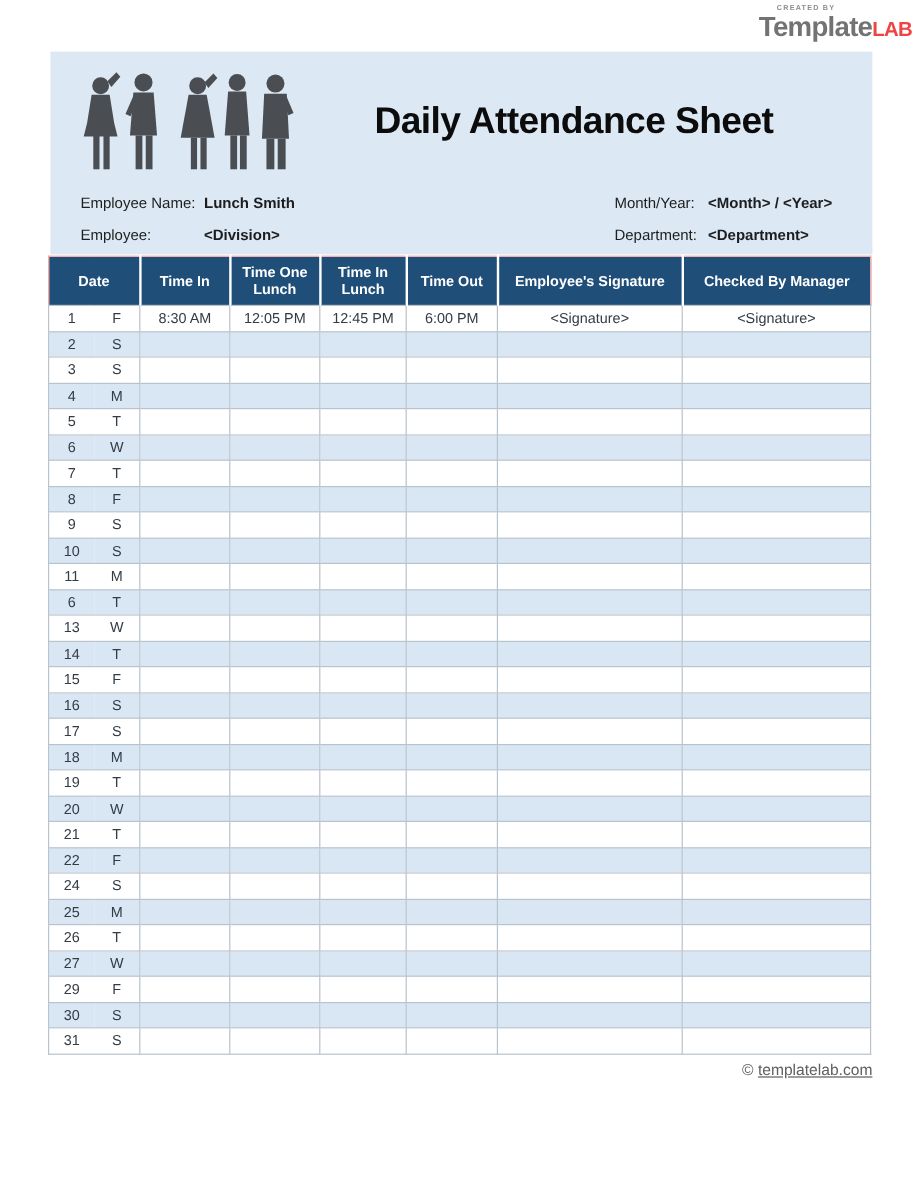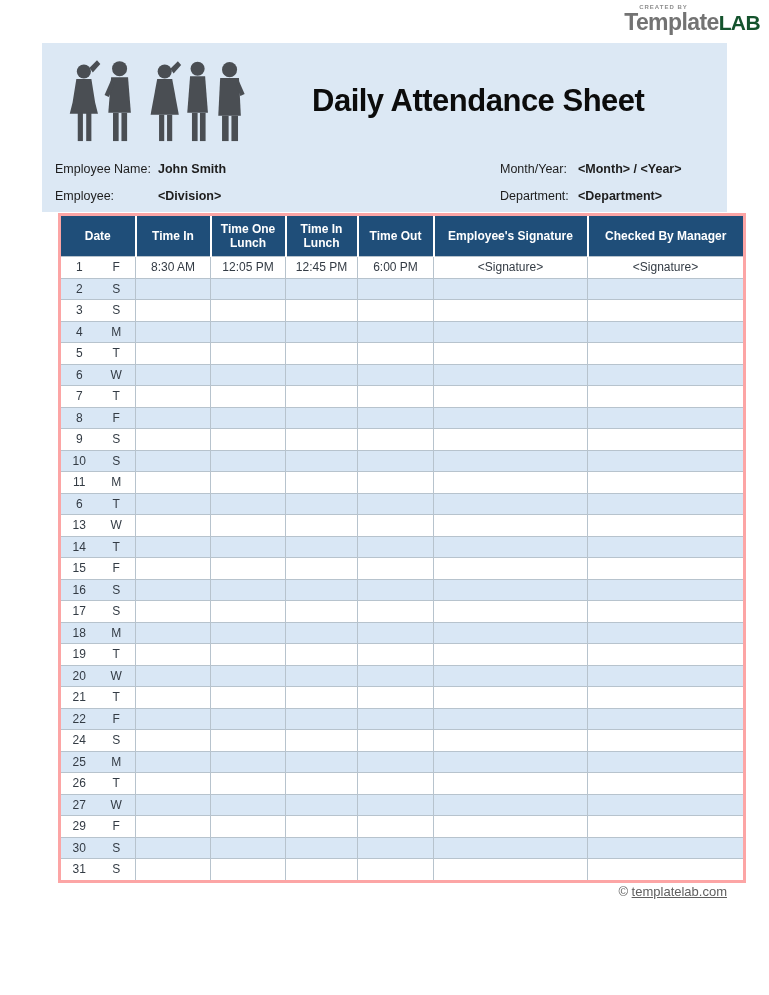--- a/index.html
+++ b/index.html
@@ -7,46 +7,46 @@
     width: 769px; height: 995px;
     background: #ffffff;
     font-family: "Liberation Sans", sans-serif;
     position: relative;
     overflow: hidden;
   }
   
   .logo { position: absolute; top: 4px; right: 9px; line-height: 1; text-align: left; cursor: pointer; }
   .created-by { display: block; font-size: 6px; font-weight: bold; letter-spacing: 1px; color: #8d8d8d; margin: 0 0 1px 15px; }
   .logo-template { font-size: 23px; font-weight: bold; color: #737373; letter-spacing: -0.6px; }
-  .logo-lab { font-size: 21px; font-weight: bold; color: #14532d; letter-spacing: -0.6px; }
+  .logo-lab { font-size: 17px; font-weight: bold; color: #ef4444; letter-spacing: -0.6px; }
 
   
   .band {
     position: absolute; left: 42px; top: 43px;
     width: 685px; height: 169px;
     background: #dce8f4;
   }
   .band-top { display: flex; height: 112px; }
   .people-svg { margin: 14px 0 0 24px; flex: 0 0 auto; }
   .title {
     font-size: 31px; font-weight: bold; color: #0c0c0c;
     margin: 40px 0 0 58px; letter-spacing: -0.5px; white-space: nowrap;
   }
   .info { padding: 0 13px; font-size: 12.5px; color: #1d1d1d; }
-  .info-row { display: flex; align-items: center; height: 27px; }
+  .info-row { display: flex; align-items: center; height: 27px; margin-left: 12px; }
   .lbl-left  { width: 103px; }
   .val-left  { width: 342px; font-weight: bold; }
   .lbl-right { width: 78px; }
   .val-right { font-weight: bold; }
 
   
   table.att {
-    position: absolute; left: 58px; top: 213px;
+    position: absolute; left: 40px; top: 213px;
     width: 685px; border-collapse: collapse; table-layout: fixed;
-    border: 3px solid #fca5a5;
+    border: 1px solid #fca5a5;
   }
   table.att thead th {
     background: #1f4e79; color: #ffffff;
     font-size: 12px; font-weight: bold; line-height: 1.2;
     height: 40px; text-align: center; vertical-align: middle;
     border-right: 2px solid #ffffff; padding: 0 2px;
   }
   table.att thead th:last-child { border-right: none; }
   table.att tbody td {
     height: 20.5px; padding: 0;
@@ -106,21 +106,21 @@
         <rect x="166" y="61" width="7" height="27"></rect>
         <rect x="176" y="61" width="7" height="27"></rect>
         <path d="M184 24 l6 14 l-4.5 2 l-5 -12 z"></path>
       </g>
     </svg>
     <div class="title">Daily Attendance Sheet</div>
   </div>
   <div class="info">
     <div class="info-row">
       <span class="lbl-left">Employee Name:</span>
-      <span class="val-left">John Smith</span>
+      <span class="val-left">Lunch Smith</span>
       <span class="lbl-right">Month/Year:</span>
       <span class="val-right">&lt;Month&gt; / &lt;Year&gt;</span>
     </div>
     <div class="info-row">
       <span class="lbl-left">Employee:</span>
       <span class="val-left">&lt;Division&gt;</span>
       <span class="lbl-right">Department:</span>
       <span class="val-right">&lt;Department&gt;</span>
     </div>
   </div>

